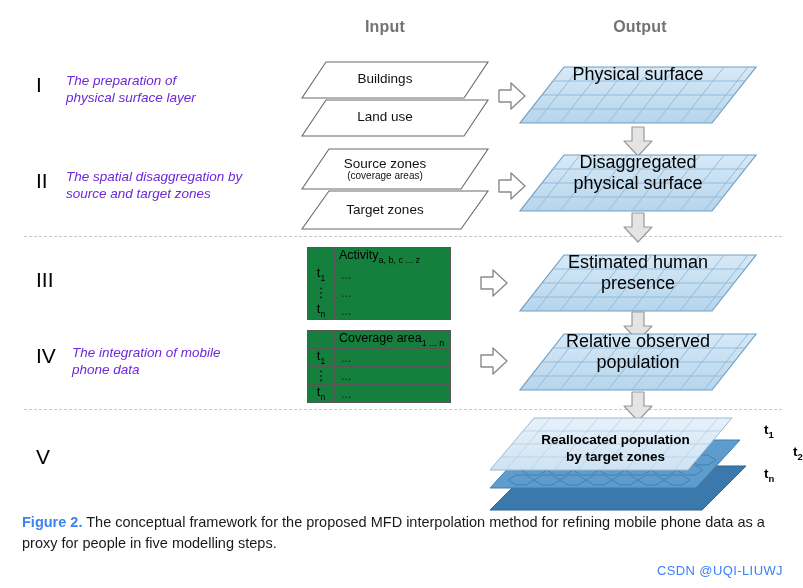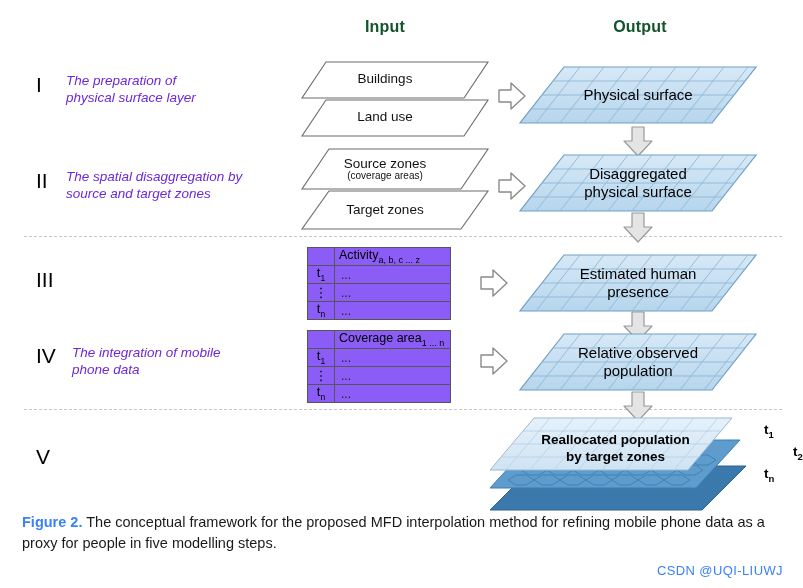--- a/index.html
+++ b/index.html
@@ -20,21 +20,21 @@
     left: 0; top: 0;
     width: 803px;
     height: 505px;
   }
   .abs { position: absolute; }
 
   
   .col-header {
     font-size: 16px;
     font-weight: bold;
-    color: #14532d;
+    color: #737373;
     text-align: center;
     letter-spacing: 0.2px;
   }
   #hdr-input  { left: 320px; top: 18px; width: 130px; }
   #hdr-output { left: 570px; top: 18px; width: 140px; }
 
   
   .roman {
     font-size: 21px;
     font-family: "Liberation Sans", sans-serif;
@@ -86,24 +86,24 @@
 
   
   .surface { position: absolute; }
   .surface svg { display: block; overflow: visible; }
   .surface-label {
     position: absolute;
     left: 0; top: 0;
     width: 100%;
     height: 100%;
     display: flex;
-    align-items: center;
+    align-items: flex-start;
     justify-content: center;
     text-align: center;
-    font-size: 15px;
+    font-size: 18px;
     line-height: 1.18;
     color: #000;
     pointer-events: none;
     white-space: pre-line;
   }
 
   
   .arrow { position: absolute; }
   .arrow svg { display: block; overflow: visible; }
 
@@ -111,21 +111,21 @@
   .data-table {
     position: absolute;
     border-collapse: collapse;
     background: #fff;
     font-size: 12px;
   }
   .data-table td, .data-table th {
     border: 1px solid #555;
     padding: 0;
     font-weight: normal;
-    background: #8b5cf6;
+    background: #15803d;
   }
   .th-corner { width: 26px; height: 17px; }
   .th-main {
     height: 17px;
     text-align: left;
     padding-left: 4px !important;
     font-size: 12.5px;
     white-space: nowrap;
   }
   .th-main .sub { font-size: 9px; vertical-align: sub; }

